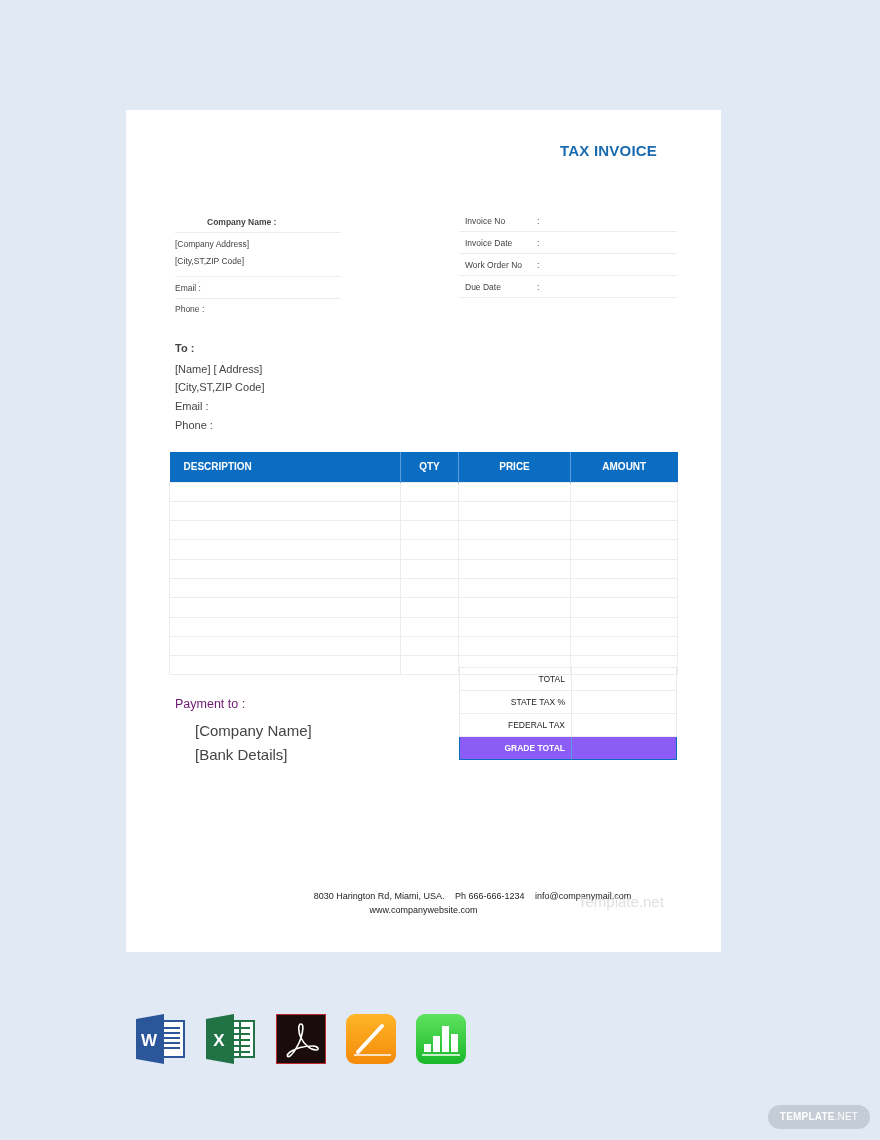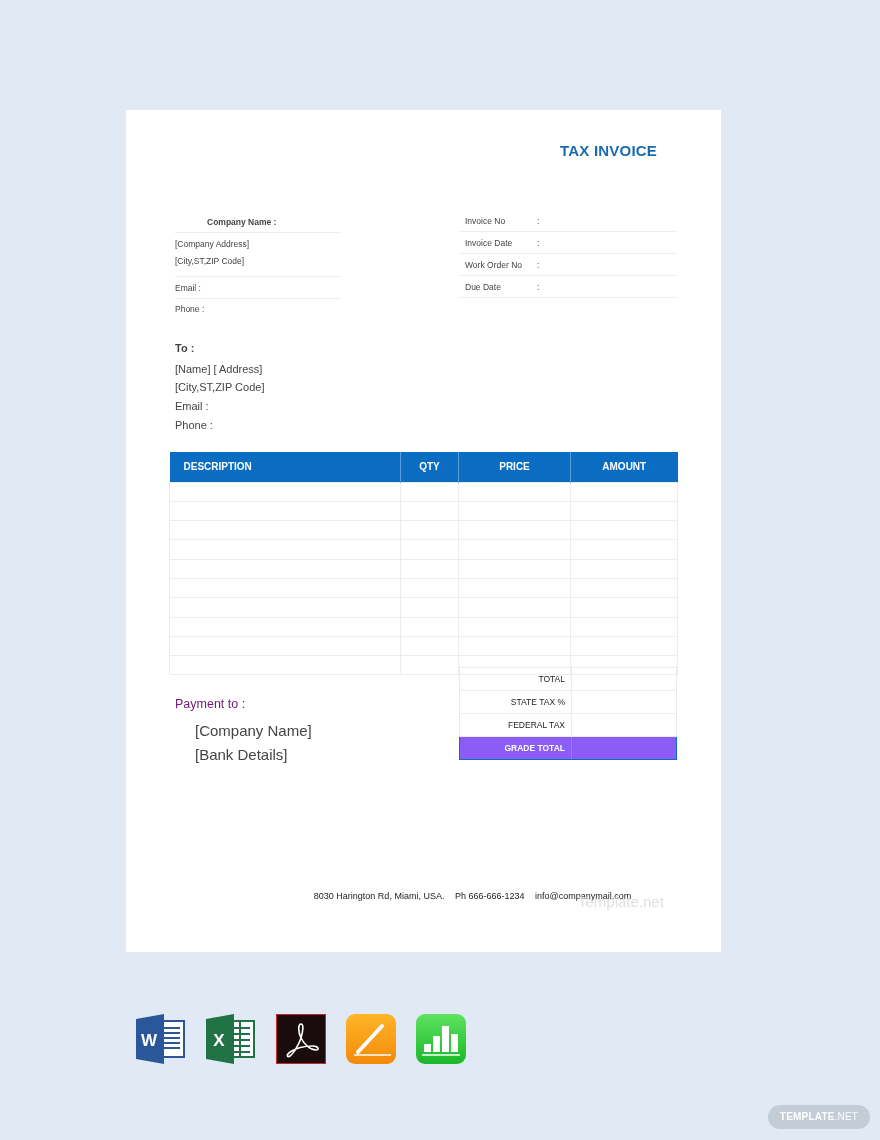--- a/index.html
+++ b/index.html
@@ -252,20 +252,21 @@
 
   <div class="abs pay-title">Payment to :</div>
   <div class="abs pay-line" style="top:612px;">[Company Name]</div>
   <div class="abs pay-line" style="top:636px;">[Bank Details]</div>
 
   <div class="abs footer-1">
     <span>8030 Harington Rd, Miami, USA.</span>
     <span>Ph 666-666-1234</span>
     <span>info@companymail.com</span>
   </div>
+  <div class="abs footer-2">www.companywebsite.com</div>
   <div class="abs watermark">Template.net</div>
 </div>
 
 <div class="fmt" style="left:136px;">
   <svg viewBox="0 0 50 50">
     <rect x="22" y="7" width="26" height="36" fill="#ffffff" stroke="#2b579a" stroke-width="2"></rect>
     <g stroke="#2b579a" stroke-width="2">
       <line x1="26" y1="14" x2="44" y2="14"></line>
         <line x1="26" y1="19" x2="44" y2="19"></line>
       <line x1="26" y1="24" x2="44" y2="24"></line>

